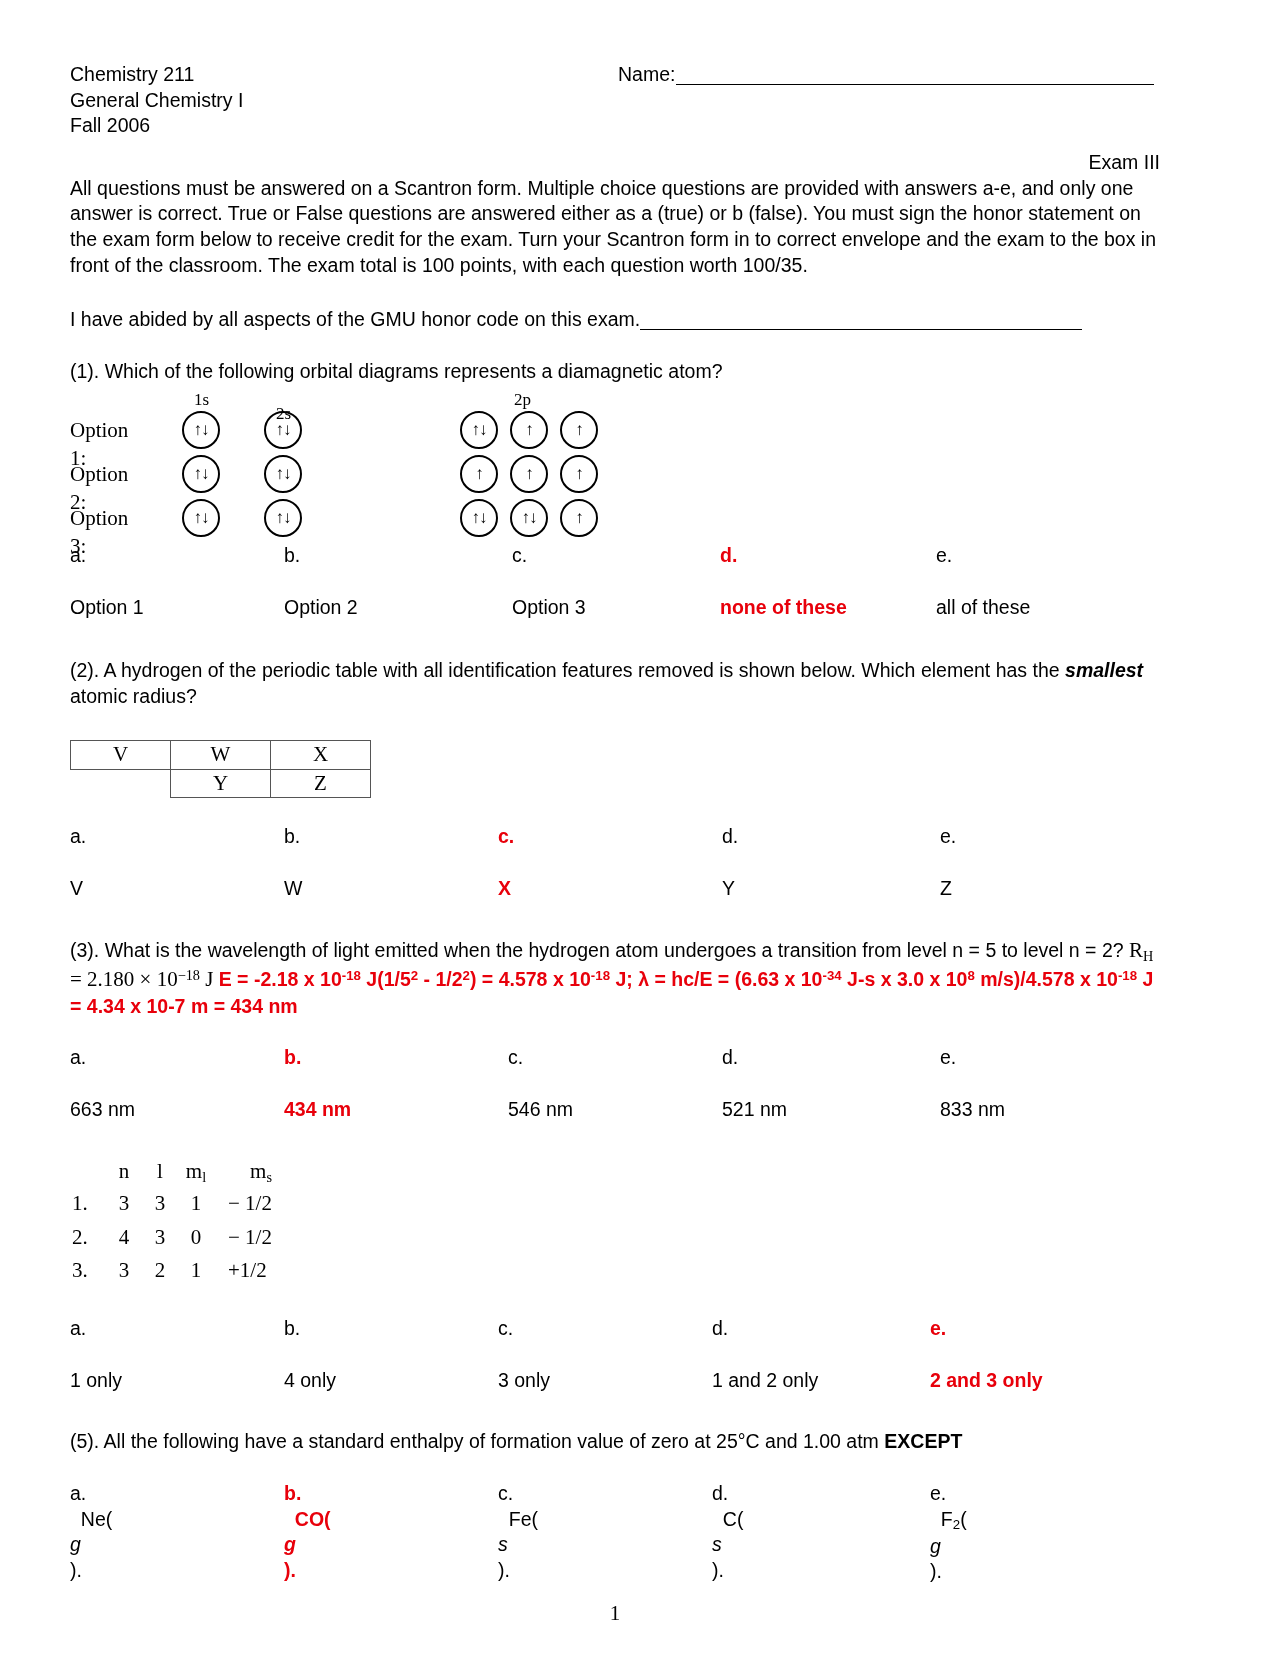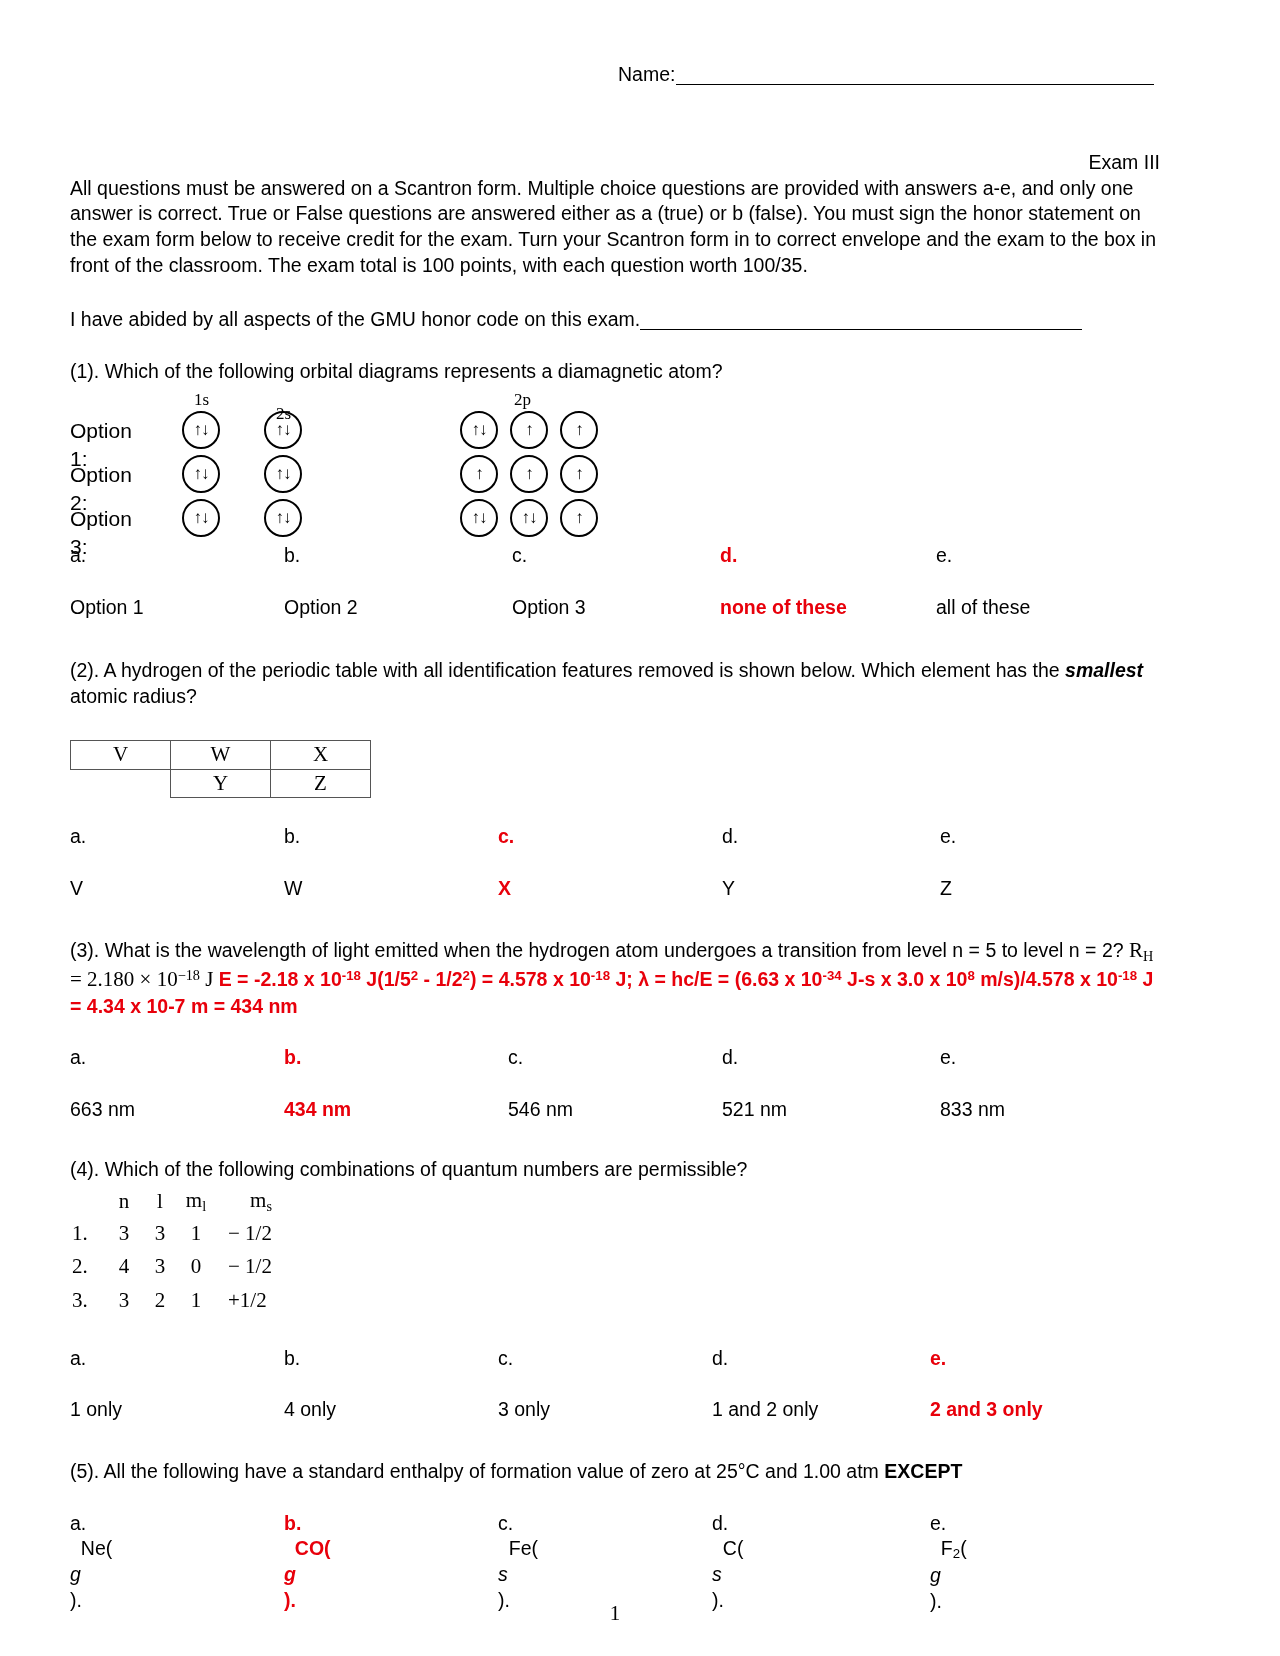--- a/index.html
+++ b/index.html
@@ -34,21 +34,21 @@
   
   .q{margin-top:27px;}
   .qtext{}
   .choices{display:flex;margin-top:24px;}
   .choices span{display:block;}
 
   
   .orb-wrap{position:relative;height:152px;margin-top:2px;}
   .orb-hdr{position:absolute;font-family:"Liberation Serif",serif;font-size:17px;}
   .orb-row{position:absolute;left:0;height:44px;}
-  .orb-label{position:absolute;left:0;top:6px;font-family:Liberation Sans, sans-serif;font-size:21px;}
+  .orb-label{position:absolute;left:0;top:6px;font-family:Liberation Serif, serif;font-size:21px;}
   .circ{
     position:absolute;width:34px;height:34px;border:2.2px solid #000;border-radius:50%;
     font-family:"Liberation Serif",serif;font-size:17px;line-height:33px;text-align:center;
     letter-spacing:-1px;
   }
 
   
   .ptab{border-collapse:collapse;margin-top:30px;margin-left:0px;font-family:"Liberation Serif",serif;font-size:21px;}
   .ptab td{border:1.1px solid #555;width:99px;height:27px;text-align:center;padding:0;}
   .ptab td.blank{border-color:#555;}
@@ -67,20 +67,25 @@
   .pagenum{position:absolute;left:0;right:0;top:1538px;text-align:center;font-family:"Liberation Serif",serif;font-size:21px;}
 
   .eq{font-family:"Liberation Serif",serif;font-size:21px;}
 </style>
 </head>
 <body>
 
 <div class="page">
 
   <div class="hdr">
+    <div class="hdr-left">
+      <div>Chemistry 211</div>
+      <div>General Chemistry I</div>
+      <div>Fall 2006</div>
+    </div>
     <div class="name-row">
       <span>Name:</span><span class="name-line"></span>
     </div>
   </div>
 
   <div class="exam-title">Exam III</div>
   <div class="instructions">All questions must be answered on a Scantron form.  Multiple choice questions are provided with answers a-e, and only one answer is correct.  True or False questions are answered either as a (true) or b (false).  You must sign the honor statement on the exam form below to receive credit for the exam.  Turn your Scantron form in to correct envelope and the exam to the box in front of the classroom.  The exam total is 100 points, with each question worth 100/35.</div>
 
   <div class="honor">
     <span>I have abided by all aspects of the GMU honor code on this exam.</span><span class="honor-line"></span>
@@ -179,24 +184,20 @@
     <div class="choices" style="margin-top:26px;">
       <span style="width:214px;"><span>a.</span>&nbsp; <span>663 nm</span></span>
       <span class="red" style="width:224px;"><span>b.</span>&nbsp; <span>434 nm</span></span>
       <span style="width:214px;"><span>c.</span>&nbsp; <span>546 nm</span></span>
       <span style="width:218px;"><span>d.</span>&nbsp; <span>521 nm</span></span>
       <span><span>e.</span>&nbsp; <span>833 nm</span></span>
     </div>
   </div>
 
   <div class="q" style="margin-top:34px;">
-    <div class="qtext">
-      <span>(4).</span>
-      <span>Which of the following combinations of quantum numbers are permissible?</span>
-    </div>
 
     <table class="qn">
       <tbody>
           <tr>
         <th class="idx"></th>
         <th class="c">n</th>
         <th class="c">l</th>
         <th class="c"><span>m</span><sub>l</sub></th>
         <th class="ms"><span>m</span><sub>s</sub></th>
       </tr>

